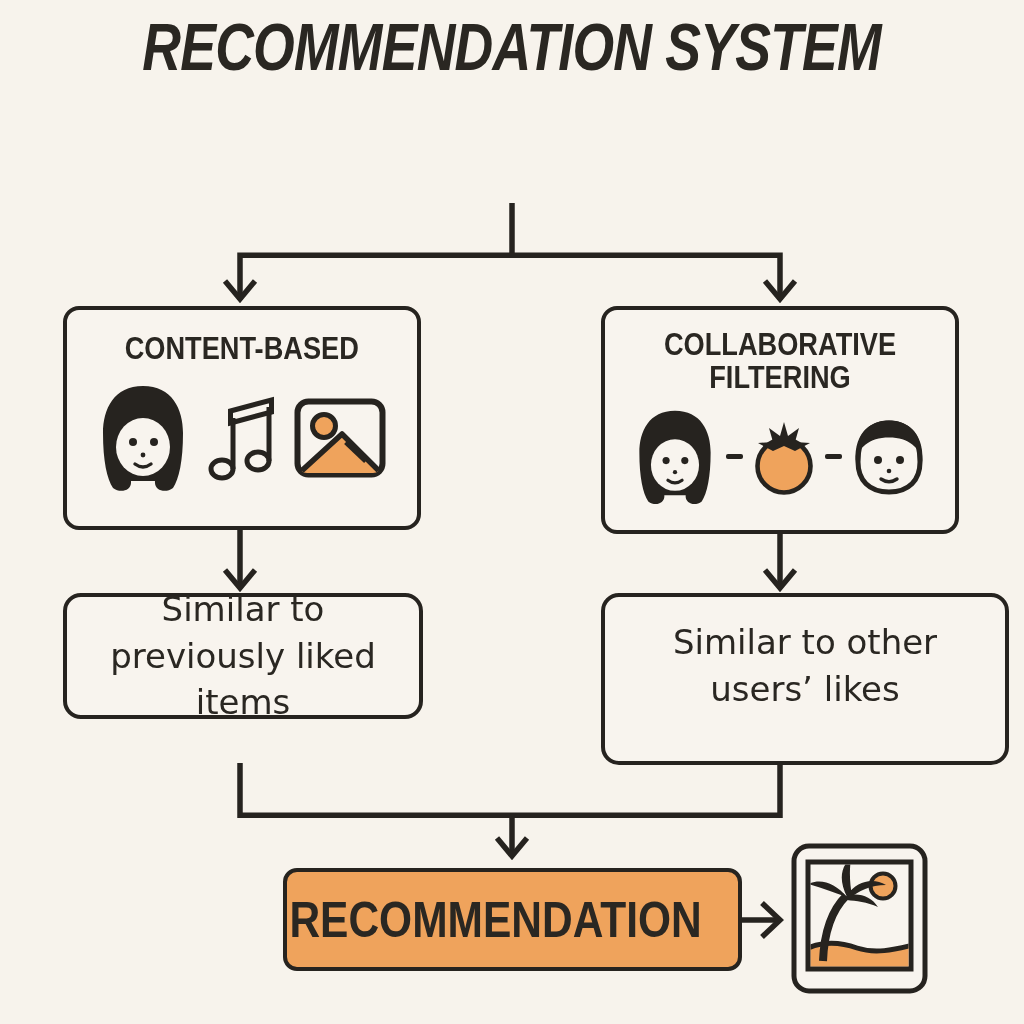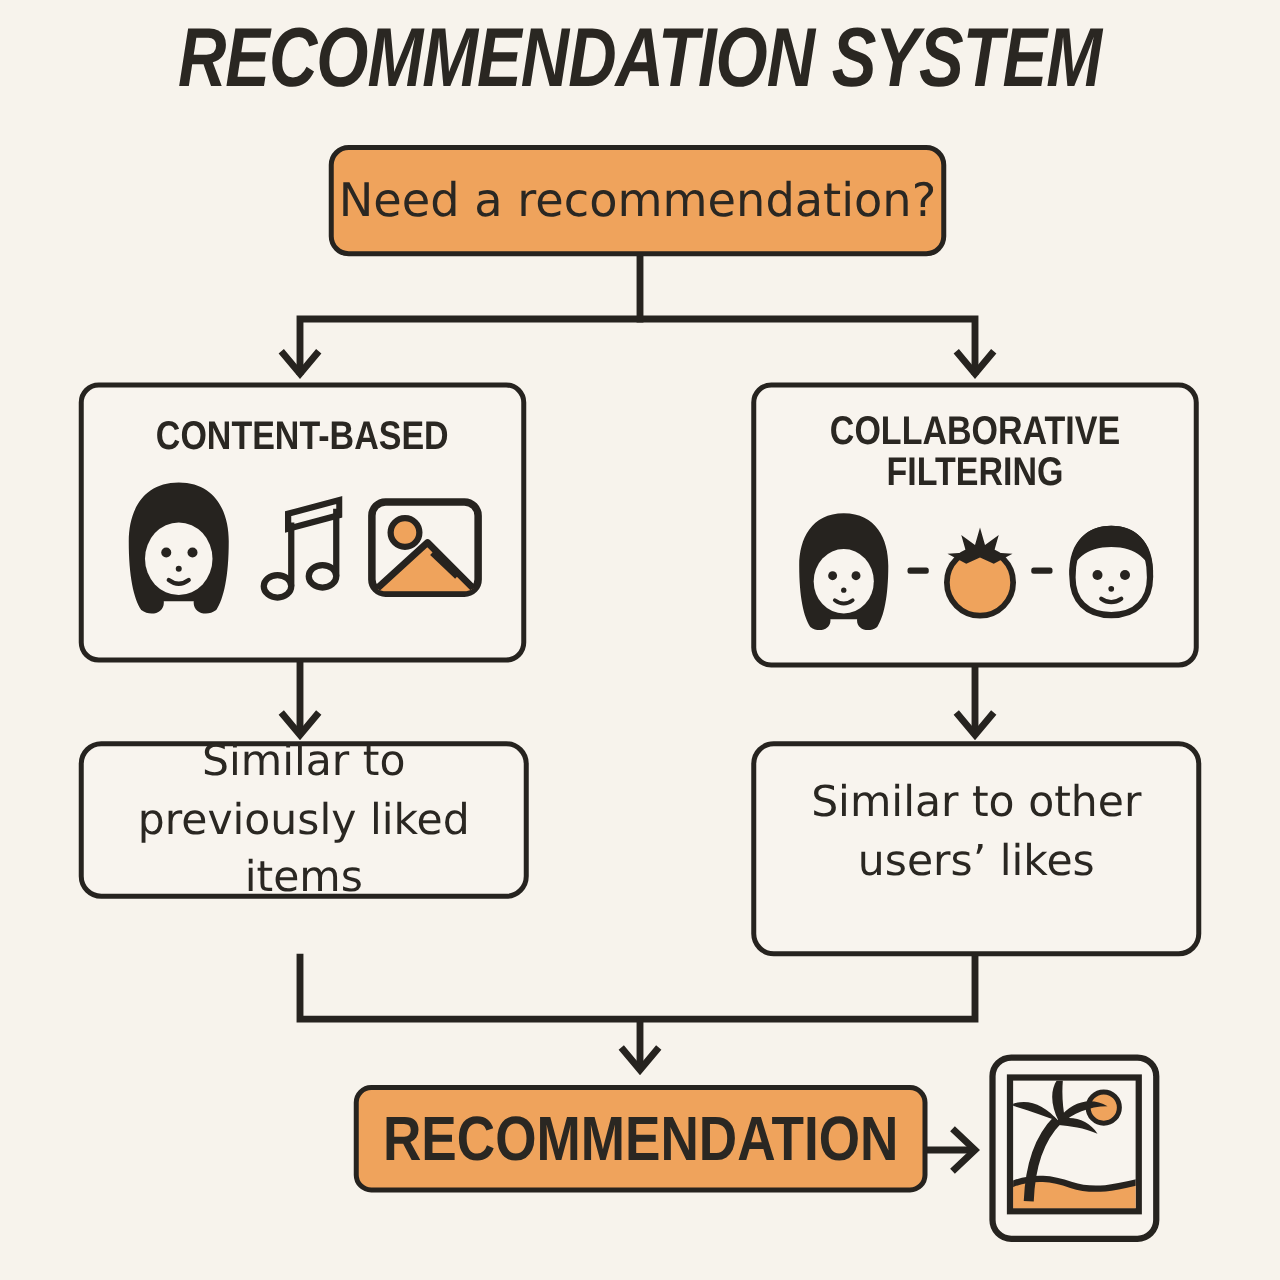--- a/index.html
+++ b/index.html
@@ -83,31 +83,31 @@
     padding-bottom: 14px;
   }
   .branch-right .icons-row { gap: 9px; padding-bottom: 10px; }
   .dash {
     width: 17px; height: 5px;
     background: var(--outline);
     border-radius: 2px;
   }
 
   .desc-left  { left: 63px;  top: 593px; width: 360px; height: 126px; border-radius: 18px; }
-  .desc-right { left: 601px; top: 593px; width: 360px; height: 172px; border-radius: 18px; justify-content: flex-start; }
+  .desc-right { left: 601px; top: 593px; width: 408px; height: 172px; border-radius: 18px; justify-content: flex-start; }
   .desc-text {
     font-family: "DejaVu Sans", sans-serif;
     font-size: 34px;
     line-height: 1.38;
     text-align: center;
     padding: 0 14px;
   }
   .desc-right .desc-text { margin-top: 22px; }
 
-  .result-node { left: 283px; top: 868px; width: 459px; height: 86px; border-radius: 14px; }
+  .result-node { left: 283px; top: 868px; width: 459px; height: 103px; border-radius: 14px; align-items: flex-end; }
   .result-node .label {
     font-size: 50px;
     font-weight: bold;
     letter-spacing: 0;
   }
 
   .connectors {
     position: absolute;
     left: 0; top: 0;
     width: 1024px; height: 1024px;
@@ -150,23 +150,20 @@
     <polyline points="497,838 512,856 527,838"></polyline>
 
     <path d="M741,920 L778,920"></path>
     <polyline points="762,903 780,920 762,937"></polyline>
   </svg>
 
   <div class="flow-title">
     <span class="condense">RECOMMENDATION SYSTEM</span>
   </div>
 
-  <div class="node orange-node start-node">
-    <span class="label">Need a recommendation?</span>
-  </div>
 
   <div class="node plain-node branch-left">
     <div class="branch-title">
       <span class="condense85">CONTENT-BASED</span>
     </div>
     <div class="icons-row">
 
       <svg width="90" height="110" viewBox="0 0 90 110">
         <path class="fill-black" d="M45,3 C16,3 5,26 5,50 C5,78 9,96 15,105 C23,111 34,107 33,98 L57,98 C56,107 67,111 75,105 C81,96 85,78 85,50 C85,26 74,3 45,3 Z"></path>
         <ellipse class="fill-bg" cx="45" cy="64" rx="27" ry="29"></ellipse>

